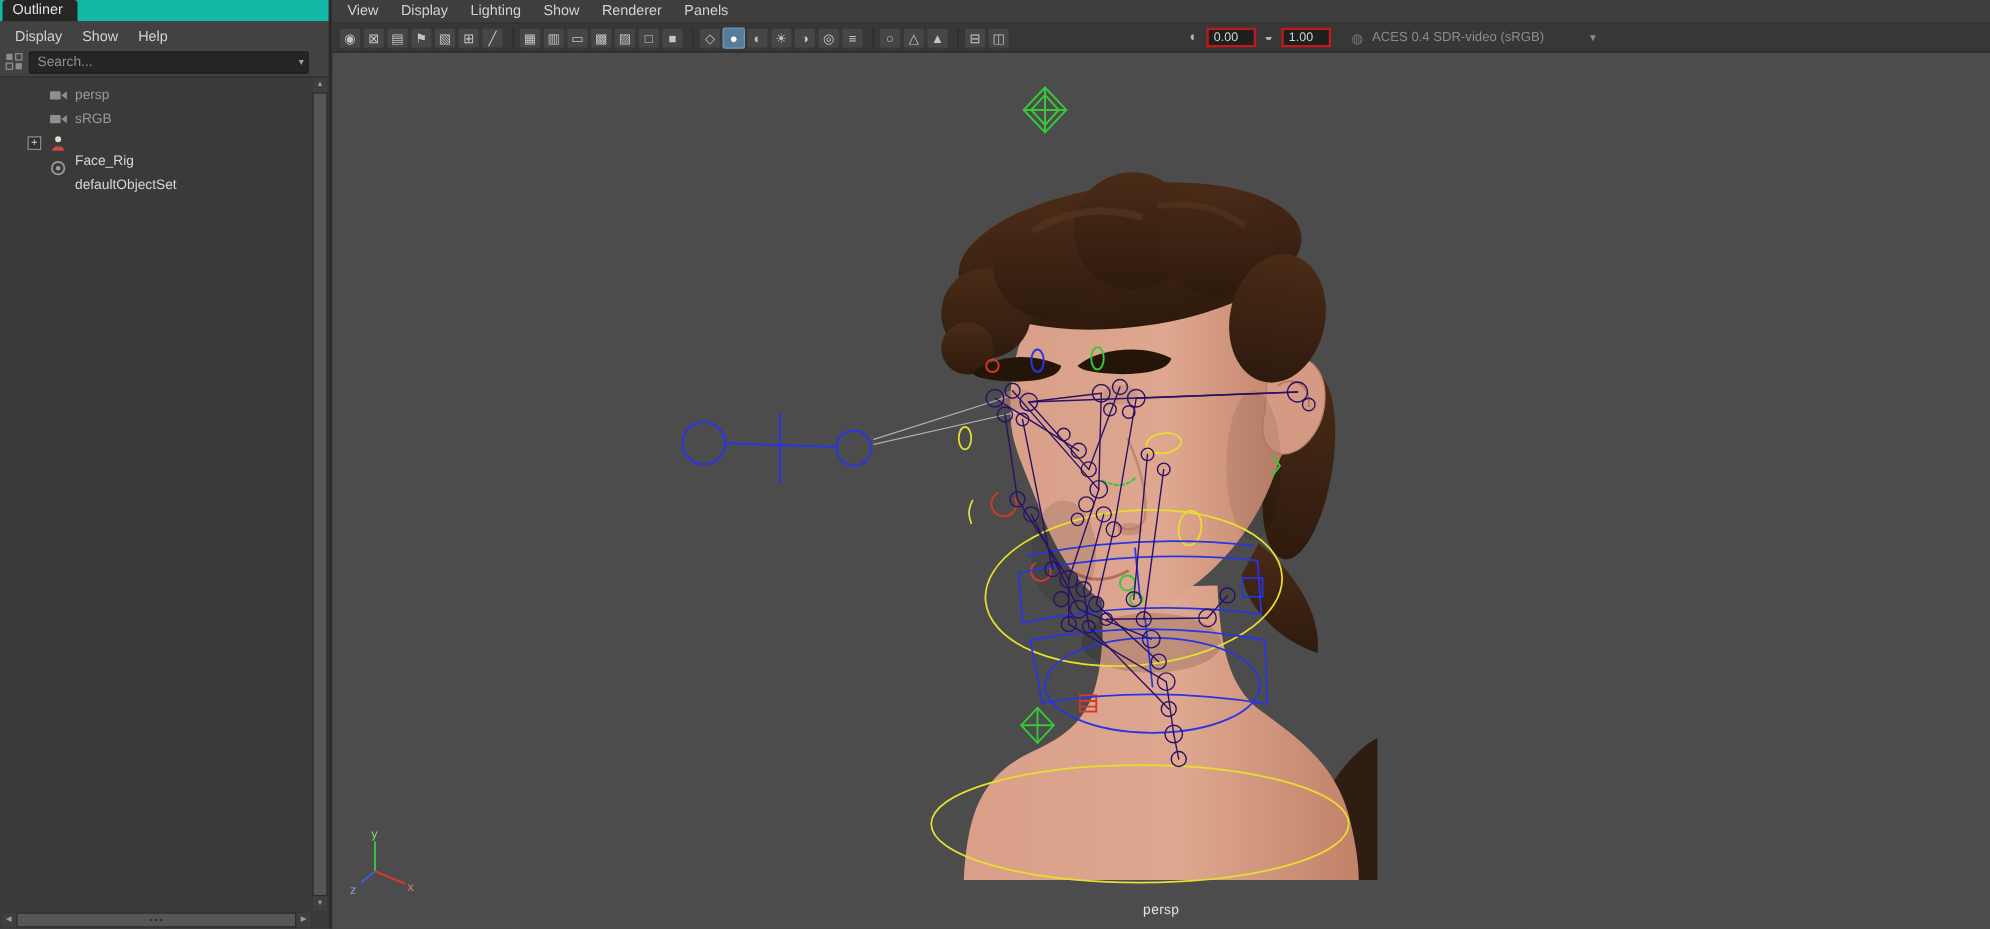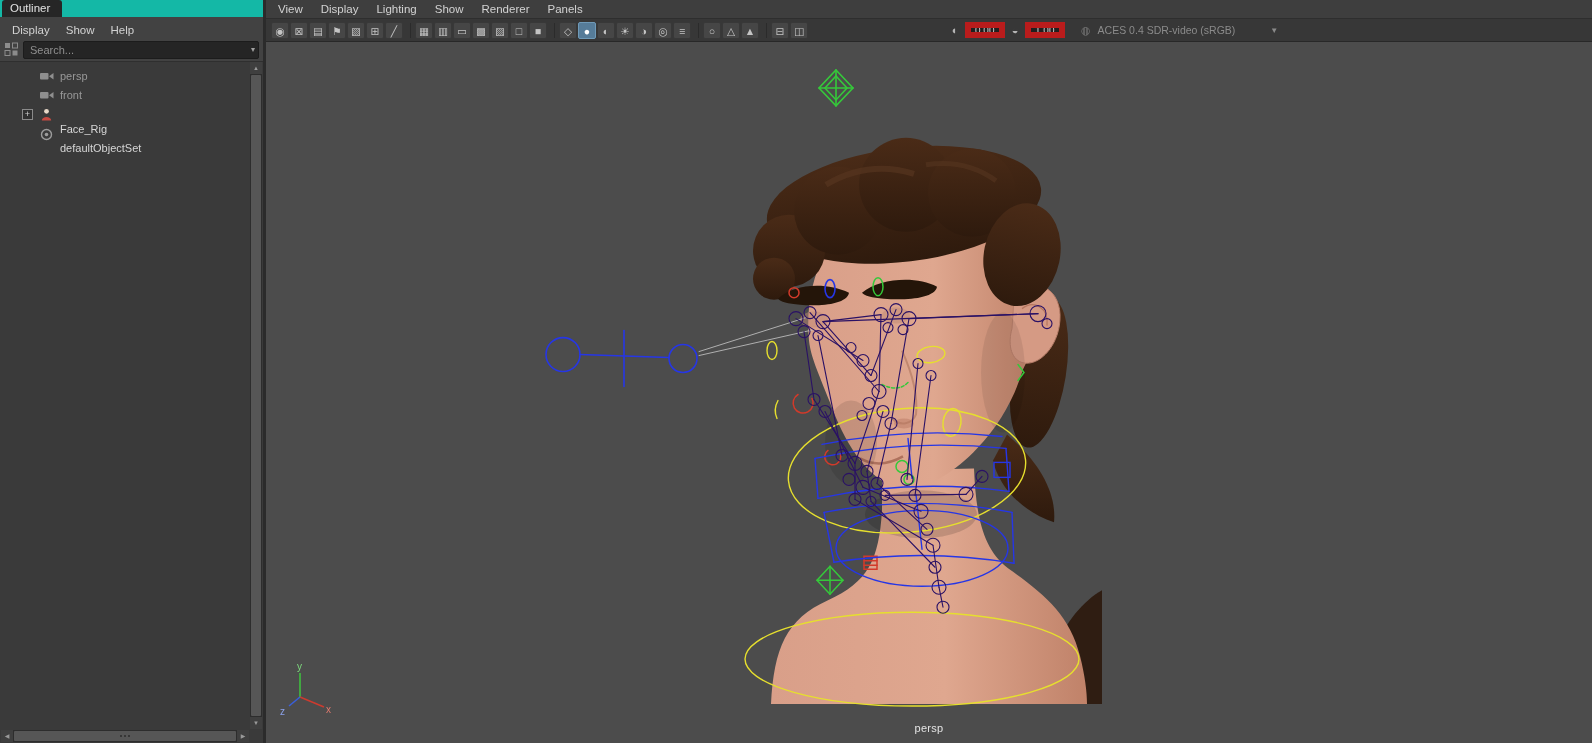--- a/index.html
+++ b/index.html
@@ -13,21 +13,21 @@
   
   .ol-panel { position:absolute; left:0; top:0; width:263px; height:743px; background:#3a3a3a; }
   .ol-tabrow { height:17px; background:#14b8a6; display:flex; align-items:flex-end; }
   .ol-tab { background:#262626; color:#e2e2e2; font-size:11.5px; padding:2px 12px 3px 8px;
             border-radius:3px 3px 0 0; margin-left:2px; }
   .ol-menubar { height:21px; background:#424242; display:flex; align-items:flex-end; padding-left:4px; }
   .ol-menubar span { padding:2px 8px; color:#d2d2d2; font-size:11.5px; cursor:default; }
   .ol-searchrow { height:24px; background:#424242; display:flex; align-items:center; padding:0 4px; gap:4px;
                   border-bottom:1px solid #2f2f2f; }
   .ol-filter-ic { width:15px; height:15px; flex:0 0 auto; }
-  .search-wrap { position:relative; flex:1; }
+  .search-wrap { position:relative; flex:1; margin-right:12px; }
   .search-wrap input { width:100%; height:18px; background:#252525; border:1px solid #1c1c1c; border-radius:2px;
                        color:#cccccc; font-size:11px; padding:0 16px 0 6px; outline:none;
                        font-family:"Liberation Sans",sans-serif; }
   .search-wrap input::placeholder { color:#8f8f8f; }
   .search-caret { position:absolute; right:4px; top:4px; font-size:8px; color:#a0a0a0; }
 
   .ol-list { position:absolute; top:64px; left:0; right:13px; bottom:14px; background:#3a3a3a; overflow:hidden; padding-top:2px; }
   .ol-row { display:flex; align-items:center; height:19.5px; padding-left:22px; gap:5px; cursor:default; }
   .ol-row .exp-slot { width:13px; flex:0 0 auto; display:flex; align-items:center; }
   .expander { width:11px; height:11px; border:1px solid #8a8a8a; background:#303030; color:#cfcfcf;
@@ -57,21 +57,21 @@
   .vp-menubar span { padding:2px 9px; color:#d2d2d2; font-size:11.5px; cursor:default; }
   .vp-toolbar { height:23px; background:#373737; display:flex; align-items:center; padding:0 5px;
                 border-bottom:1px solid #282828; }
   .tbar-icons { display:flex; align-items:center; gap:1px; }
   .ticon { display:inline-block; width:18px; height:17px; line-height:16px; text-align:center; font-size:10.5px;
            color:#c4c4c4; background:#464646; border:1px solid #383838; border-radius:2px; cursor:default; }
   .ticon.active { background:#567c99; border-color:#6f9ab8; color:#ffffff; }
   .tsep { display:inline-block; width:4px; height:15px; border-right:1px solid #2b2b2b; margin:0 3px; }
   .texp { display:flex; align-items:center; gap:3px; margin-left:140px; }
   .mini-ic { font-size:11px; color:#b5b5b5; width:14px; text-align:center; }
-  .tfield { width:40px; height:16px; background:#1f1f1f; border:6px solid #b91c1c; color:#d2d2d2;
+  .tfield { width:40px; height:16px; background:#1f1f1f; border:2px solid #b91c1c; color:#d2d2d2;
             font-size:10px; padding:0 4px; font-family:"Liberation Sans",sans-serif; outline:none; }
   .cspace { display:flex; align-items:center; gap:7px; margin-left:16px; color:#8b8b8b; font-size:10.5px; }
   .cspace .globe { font-size:11px; color:#777777; }
   .cspace .caret { font-size:8px; color:#8a8a8a; margin-left:28px; }
 
   .vp-view { position:absolute; top:43px; left:0; right:0; bottom:0; background:#4c4c4c; }
   .scene { position:absolute; inset:0; width:100%; height:100%; }
   .persp-label { position:absolute; bottom:9px; left:50%; transform:translateX(-50%);
                  color:#e3e3e3; font-size:11px; letter-spacing:.3px; }
   .axis-widget { position:absolute; left:10px; bottom:20px; width:60px; height:62px; }
@@ -115,21 +115,21 @@
       <span class="lbl-dim">persp</span>
     </div>
     <div class="ol-row">
       <span class="exp-slot"></span>
       <span class="ic">
         <svg width="14" height="10" viewBox="0 0 14 10">
             <rect x="0" y="2" width="8.5" height="6.5" rx="1" fill="#8f8f8f"></rect>
             <path d="M9 5.2 L13.5 2 V8.5 Z" fill="#8f8f8f"></path>
           </svg>
       </span>
-      <span class="lbl-dim">front</span>
+      <span class="lbl-dim">sRGB</span>
     </div>
     <div class="ol-row">
       <span class="exp-slot">
         <span class="expander">+</span>
       </span>
       <span class="ic">
         <svg width="13" height="13" viewBox="0 0 13 13">
             <circle cx="6.5" cy="3.3" r="2.4" fill="#e8d8c8"></circle>
             <path d="M1.8 12.5 C1.8 7.8 11.2 7.8 11.2 12.5 Z" fill="#c64a42"></path>
           </svg>

